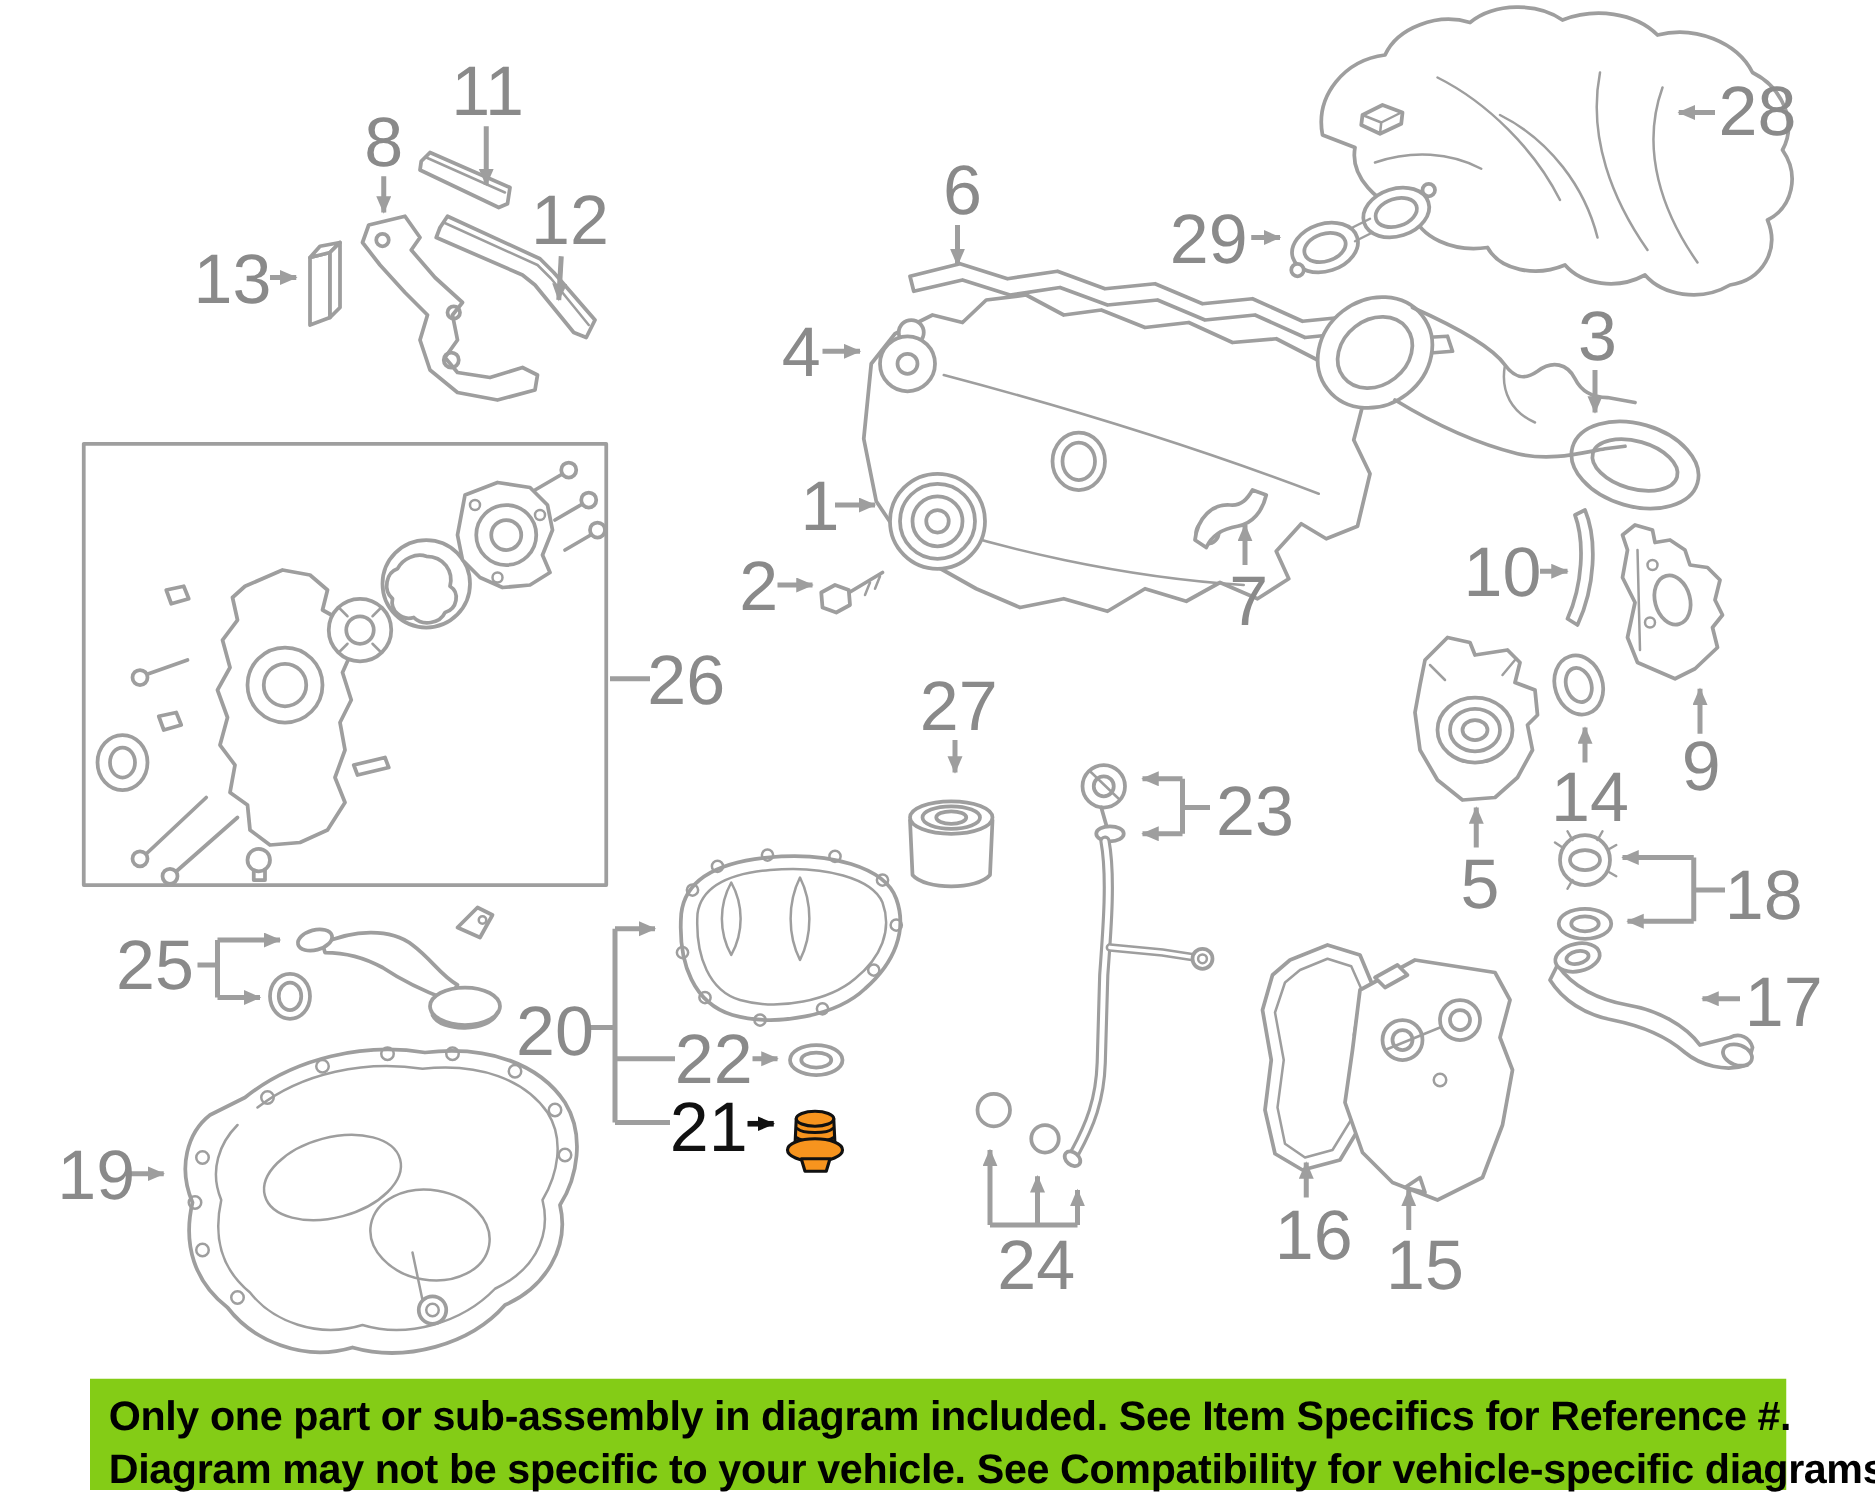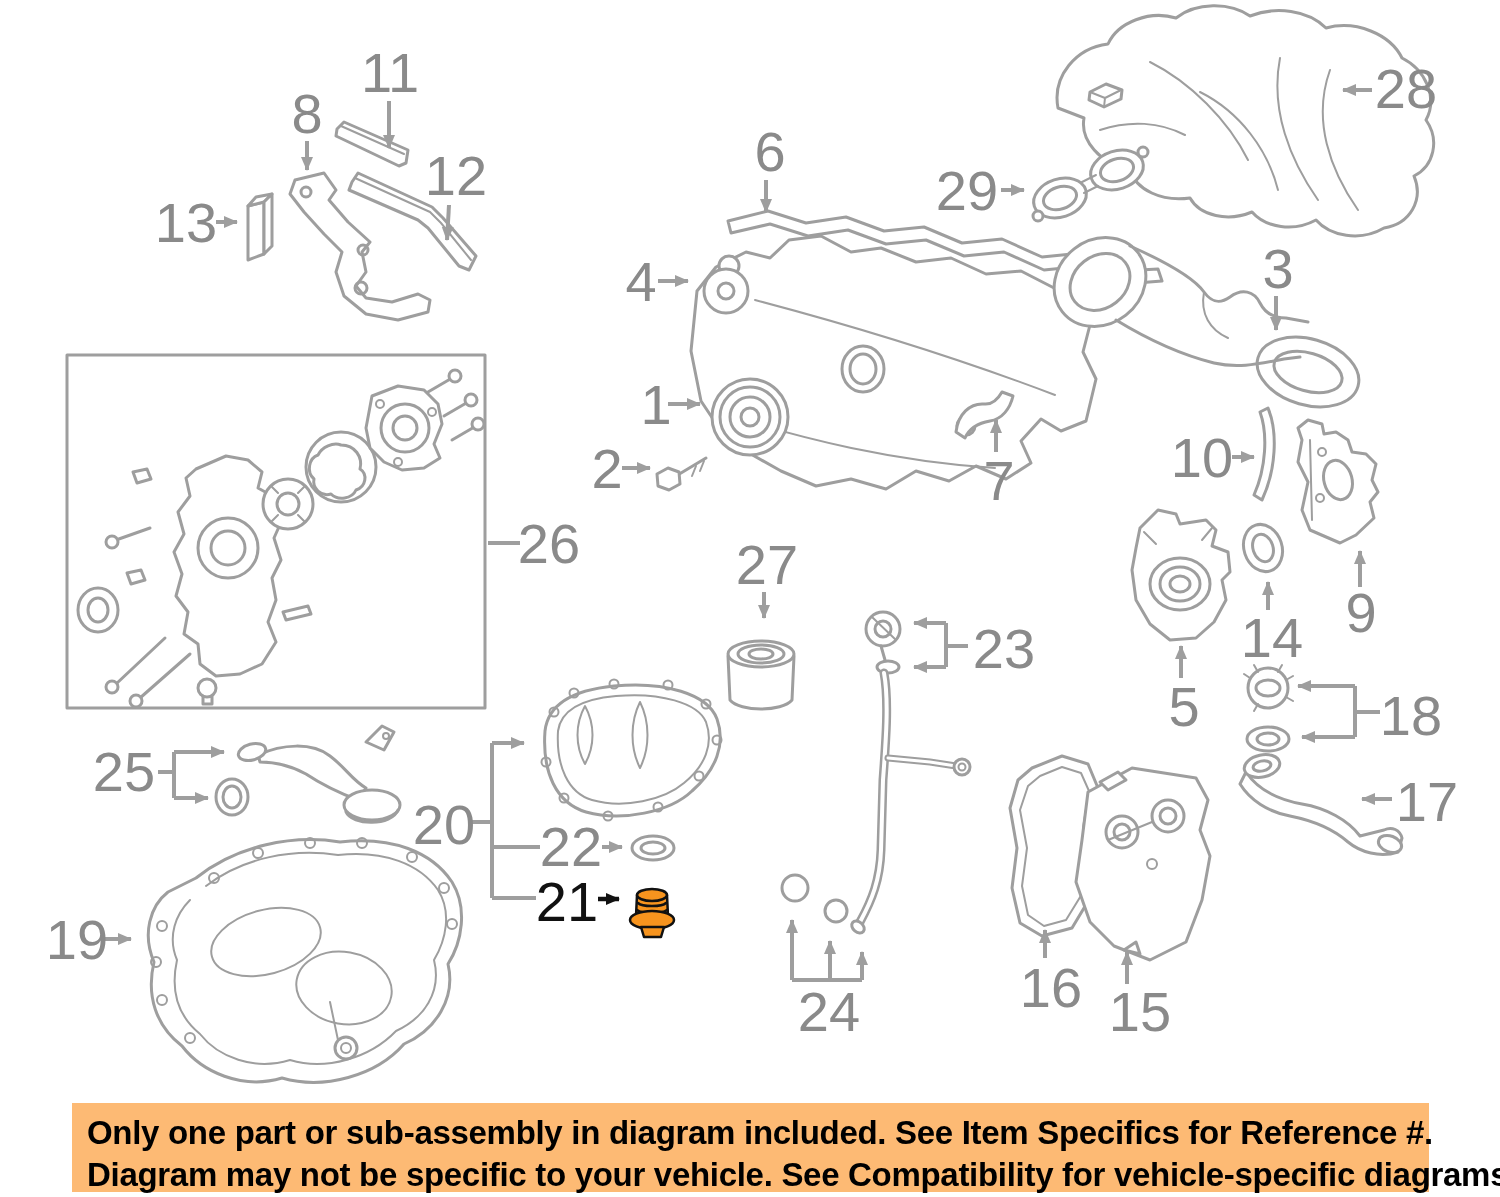--- a/index.html
+++ b/index.html
@@ -369,17 +369,17 @@
     <text class="num" x="1004" y="668">23</text>
     <text class="num" x="829" y="1031">24</text>
     <text class="num" x="124" y="791">25</text>
     <text class="num" x="549" y="563">26</text>
     <text class="num" x="767" y="584">27</text>
     <text class="num" x="1406" y="108">28</text>
     <text class="num" x="967" y="210">29</text>
   </g>
 </svg>
 
-<div class="banner" style="background-color: #fdba74;">
+<div class="banner" style="background-color: #84cc16;">
   <div>Only one part or sub-assembly in diagram included. See Item Specifics for Reference #.</div>
   <div>Diagram may not be specific to your vehicle. See Compatibility for vehicle-specific diagrams.</div>
 </div>
 </div>
 
 </body></html>

